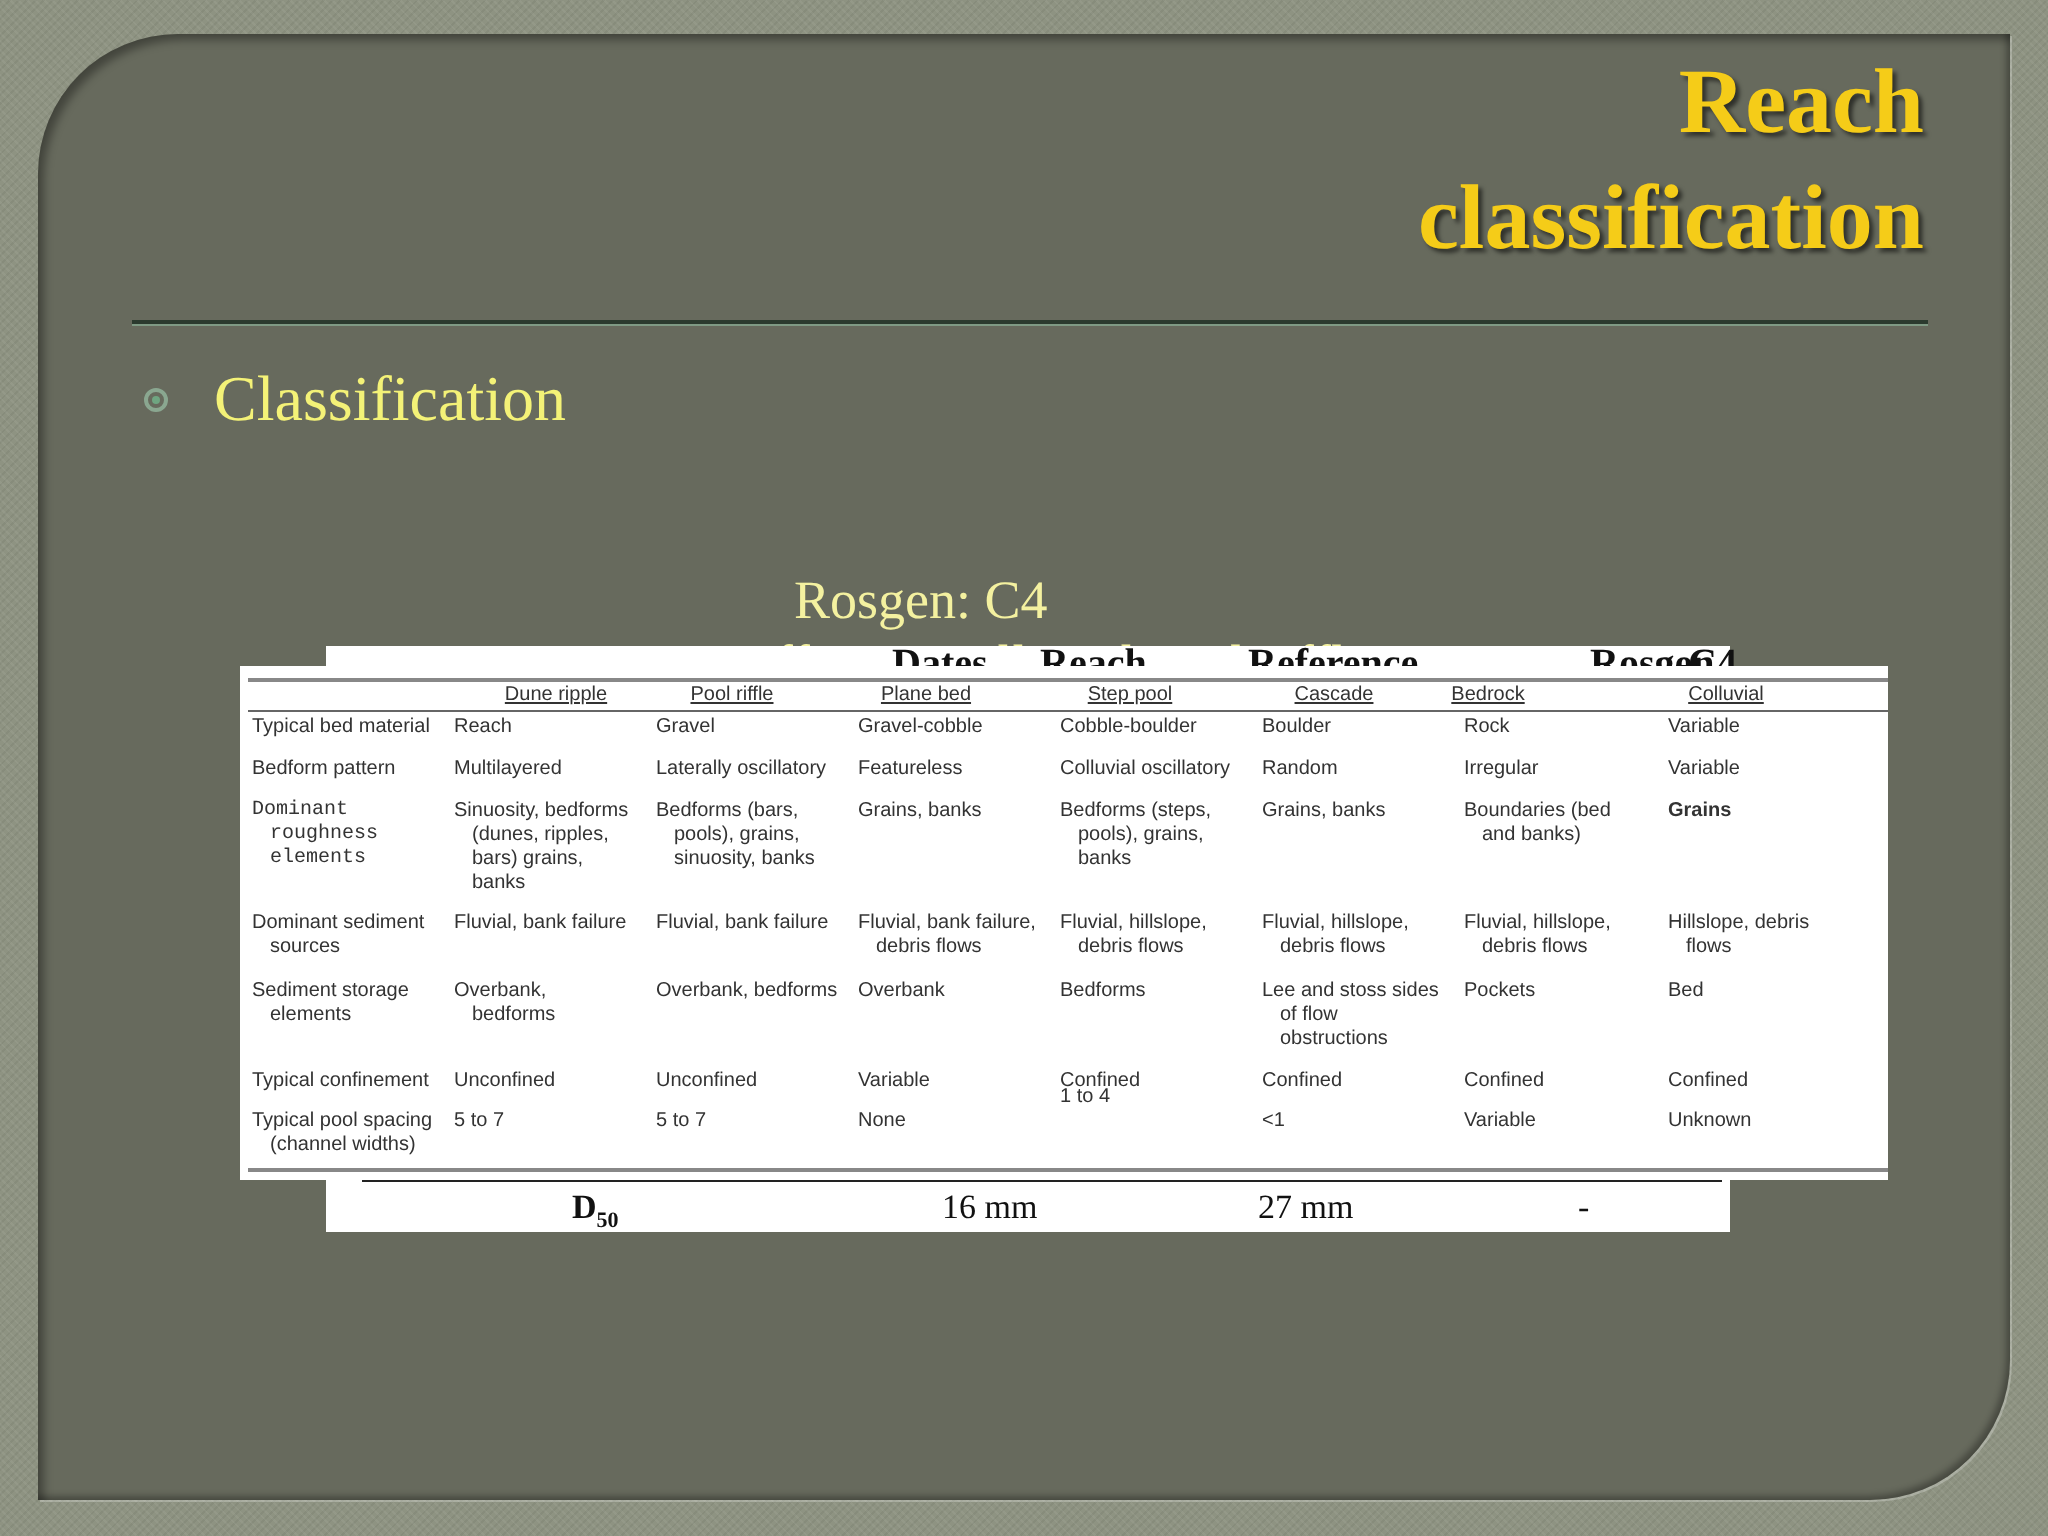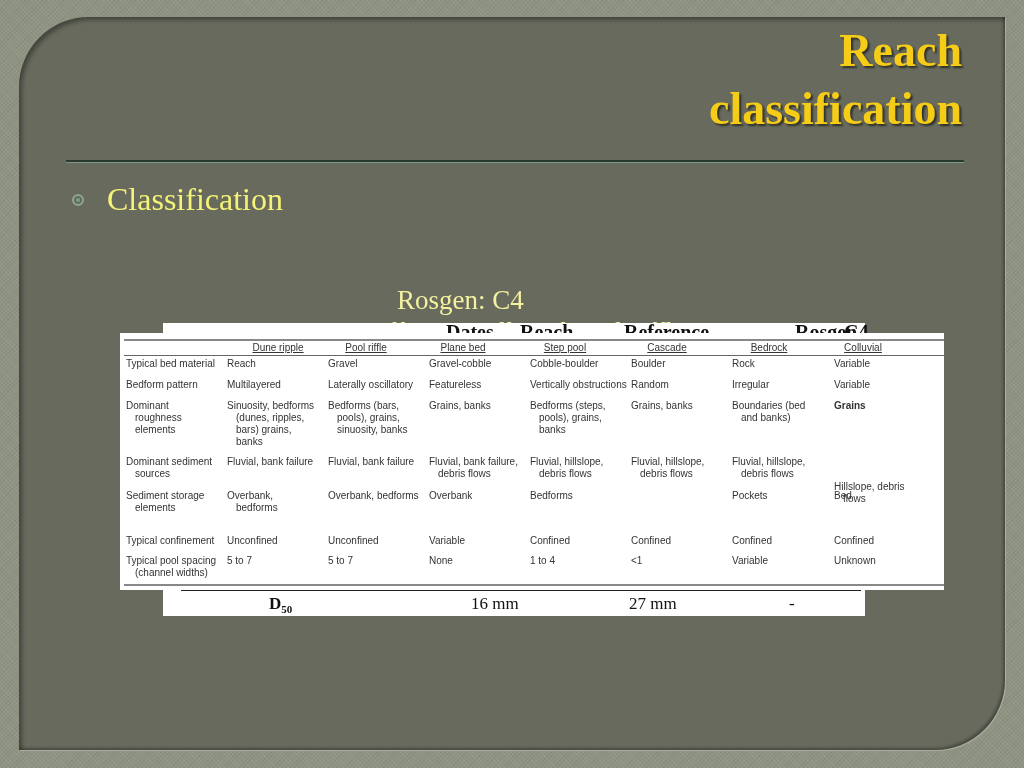--- a/index.html
+++ b/index.html
@@ -92,36 +92,36 @@
 
 <div class="back-table">
   <div class="back-header">
     <span style="left:268px">Dates</span>
     <span style="left:342px">Reach</span>
     <span style="left:446px">Reference</span>
     <span style="left:617px">Rosgen</span>
     <span style="left:666px">C4</span>
   </div>
   <div class="back-rule"></div>
-  <div class="back-d50" style="left:106px;font-weight:bold;"><span>D</span><sub style="font-size:11px">50</sub></div>
+  <div class="back-d50" style="left:123px;font-weight:bold;"><span>D</span><sub style="font-size:11px">50</sub></div>
   <div class="back-d50" style="left:308px">16 mm</div>
   <div class="back-d50" style="left:466px">27 mm</div>
   <div class="back-d50" style="left:626px">-</div>
 </div>
 
 <div class="front-table" id="front-table">
   <div class="ft-rule thick" style="top:6px"></div>
   <div class="ft-rule" style="top:22px"></div>
   <div class="ft-rule thick" style="top:251px"></div>
 <div class="cell h" style="left: 108px; width: 100px; top: 9px;">Dune ripple</div>
     <div class="cell h" style="left: 196px; width: 100px; top: 9px;">Pool riffle</div>
     <div class="cell h" style="left: 293px; width: 100px; top: 9px;">Plane bed</div>
     <div class="cell h" style="left: 395px; width: 100px; top: 9px;">Step pool</div>
     <div class="cell h" style="left: 497px; width: 100px; top: 9px;">Cascade</div>
-    <div class="cell h" style="left: 599px; width: 100px; top: 9px;">Bedrock</div>
+    <div class="cell h" style="left: 574px; width: 100px; top: 9px;">Bedrock</div>
     <div class="cell h" style="left: 693px; width: 100px; top: 9px;">Colluvial</div>
     <div class="cell indent-lines" style="left: 6px; top: 25px;">
       <span>Typical bed material</span>
     </div>
     <div class="cell indent-lines" style="left: 107px; top: 25px;">
       <span>Reach</span>
     </div>
     <div class="cell indent-lines" style="left: 208px; top: 25px;">
       <span>Gravel</span>
     </div>
@@ -146,32 +146,32 @@
     <div class="cell indent-lines" style="left: 107px; top: 46px;">
       <span>Multilayered</span>
     </div>
     <div class="cell indent-lines" style="left: 208px; top: 46px;">
       <span>Laterally oscillatory</span>
     </div>
     <div class="cell indent-lines" style="left: 309px; top: 46px;">
       <span>Featureless</span>
     </div>
     <div class="cell indent-lines" style="left: 410px; top: 46px;">
-      <span>Vertically obstructions</span>
+      <span>Colluvial oscillatory</span>
     </div>
     <div class="cell indent-lines" style="left: 511px; top: 46px;">
       <span>Random</span>
     </div>
     <div class="cell indent-lines" style="left: 612px; top: 46px;">
       <span>Irregular</span>
     </div>
     <div class="cell indent-lines" style="left: 714px; top: 46px;">
       <span>Variable</span>
     </div>
-    <div class="cell indent-lines" style="left: 6px; top: 67px;">
+    <div class="cell indent-lines" style="left: 6px; top: 67px; font-family: Liberation Mono, monospace;">
       <span>Dominant</span>
       <span>roughness</span>
       <span>elements</span>
     </div>
     <div class="cell indent-lines" style="left: 107px; top: 67px;">
       <span>Sinuosity, bedforms</span>
       <span>(dunes, ripples,</span>
       <span>bars) grains,</span>
       <span>banks</span>
     </div>
@@ -217,41 +217,46 @@
       <span>debris flows</span>
     </div>
     <div class="cell indent-lines" style="left: 511px; top: 123px;">
       <span>Fluvial, hillslope,</span>
       <span>debris flows</span>
     </div>
     <div class="cell indent-lines" style="left: 612px; top: 123px;">
       <span>Fluvial, hillslope,</span>
       <span>debris flows</span>
     </div>
-    <div class="cell indent-lines" style="left: 714px; top: 123px; margin-top: 25px;">
+    <div class="cell indent-lines" style="left: 714px; top: 123px;">
       <span>Hillslope, debris</span>
       <span>flows</span>
     </div>
     <div class="cell indent-lines" style="left: 6px; top: 157px;">
       <span>Sediment storage</span>
       <span>elements</span>
     </div>
     <div class="cell indent-lines" style="left: 107px; top: 157px;">
       <span>Overbank,</span>
       <span>bedforms</span>
     </div>
     <div class="cell indent-lines" style="left: 208px; top: 157px;">
       <span>Overbank, bedforms</span>
     </div>
     <div class="cell indent-lines" style="left: 309px; top: 157px;">
       <span>Overbank</span>
     </div>
     <div class="cell indent-lines" style="left: 410px; top: 157px;">
       <span>Bedforms</span>
     </div>
+    <div class="cell indent-lines" style="left: 511px; top: 157px;">
+      <span>Lee and stoss sides</span>
+      <span>of flow</span>
+      <span>obstructions</span>
+    </div>
     <div class="cell indent-lines" style="left: 612px; top: 157px;">
       <span>Pockets</span>
     </div>
     <div class="cell indent-lines" style="left: 714px; top: 157px;">
       <span>Bed</span>
     </div>
     <div class="cell indent-lines" style="left: 6px; top: 202px;">
       <span>Typical confinement</span>
     </div>
     <div class="cell indent-lines" style="left: 107px; top: 202px;">
@@ -281,21 +286,21 @@
     </div>
     <div class="cell indent-lines" style="left: 107px; top: 222px;">
       <span> 5 to 7</span>
     </div>
     <div class="cell indent-lines" style="left: 208px; top: 222px;">
       <span>5 to 7</span>
     </div>
     <div class="cell indent-lines" style="left: 309px; top: 222px;">
       <span>None</span>
     </div>
-    <div class="cell indent-lines" style="left: 410px; top: 222px;">
+    <div class="cell indent-lines" style="left: 410px; top: 210px;">
       <span>1 to 4</span>
     </div>
     <div class="cell indent-lines" style="left: 511px; top: 222px;">
       <span>&lt;1</span>
     </div>
     <div class="cell indent-lines" style="left: 612px; top: 222px;">
       <span>Variable</span>
     </div>
     <div class="cell indent-lines" style="left: 714px; top: 222px;">
       <span>Unknown</span>

